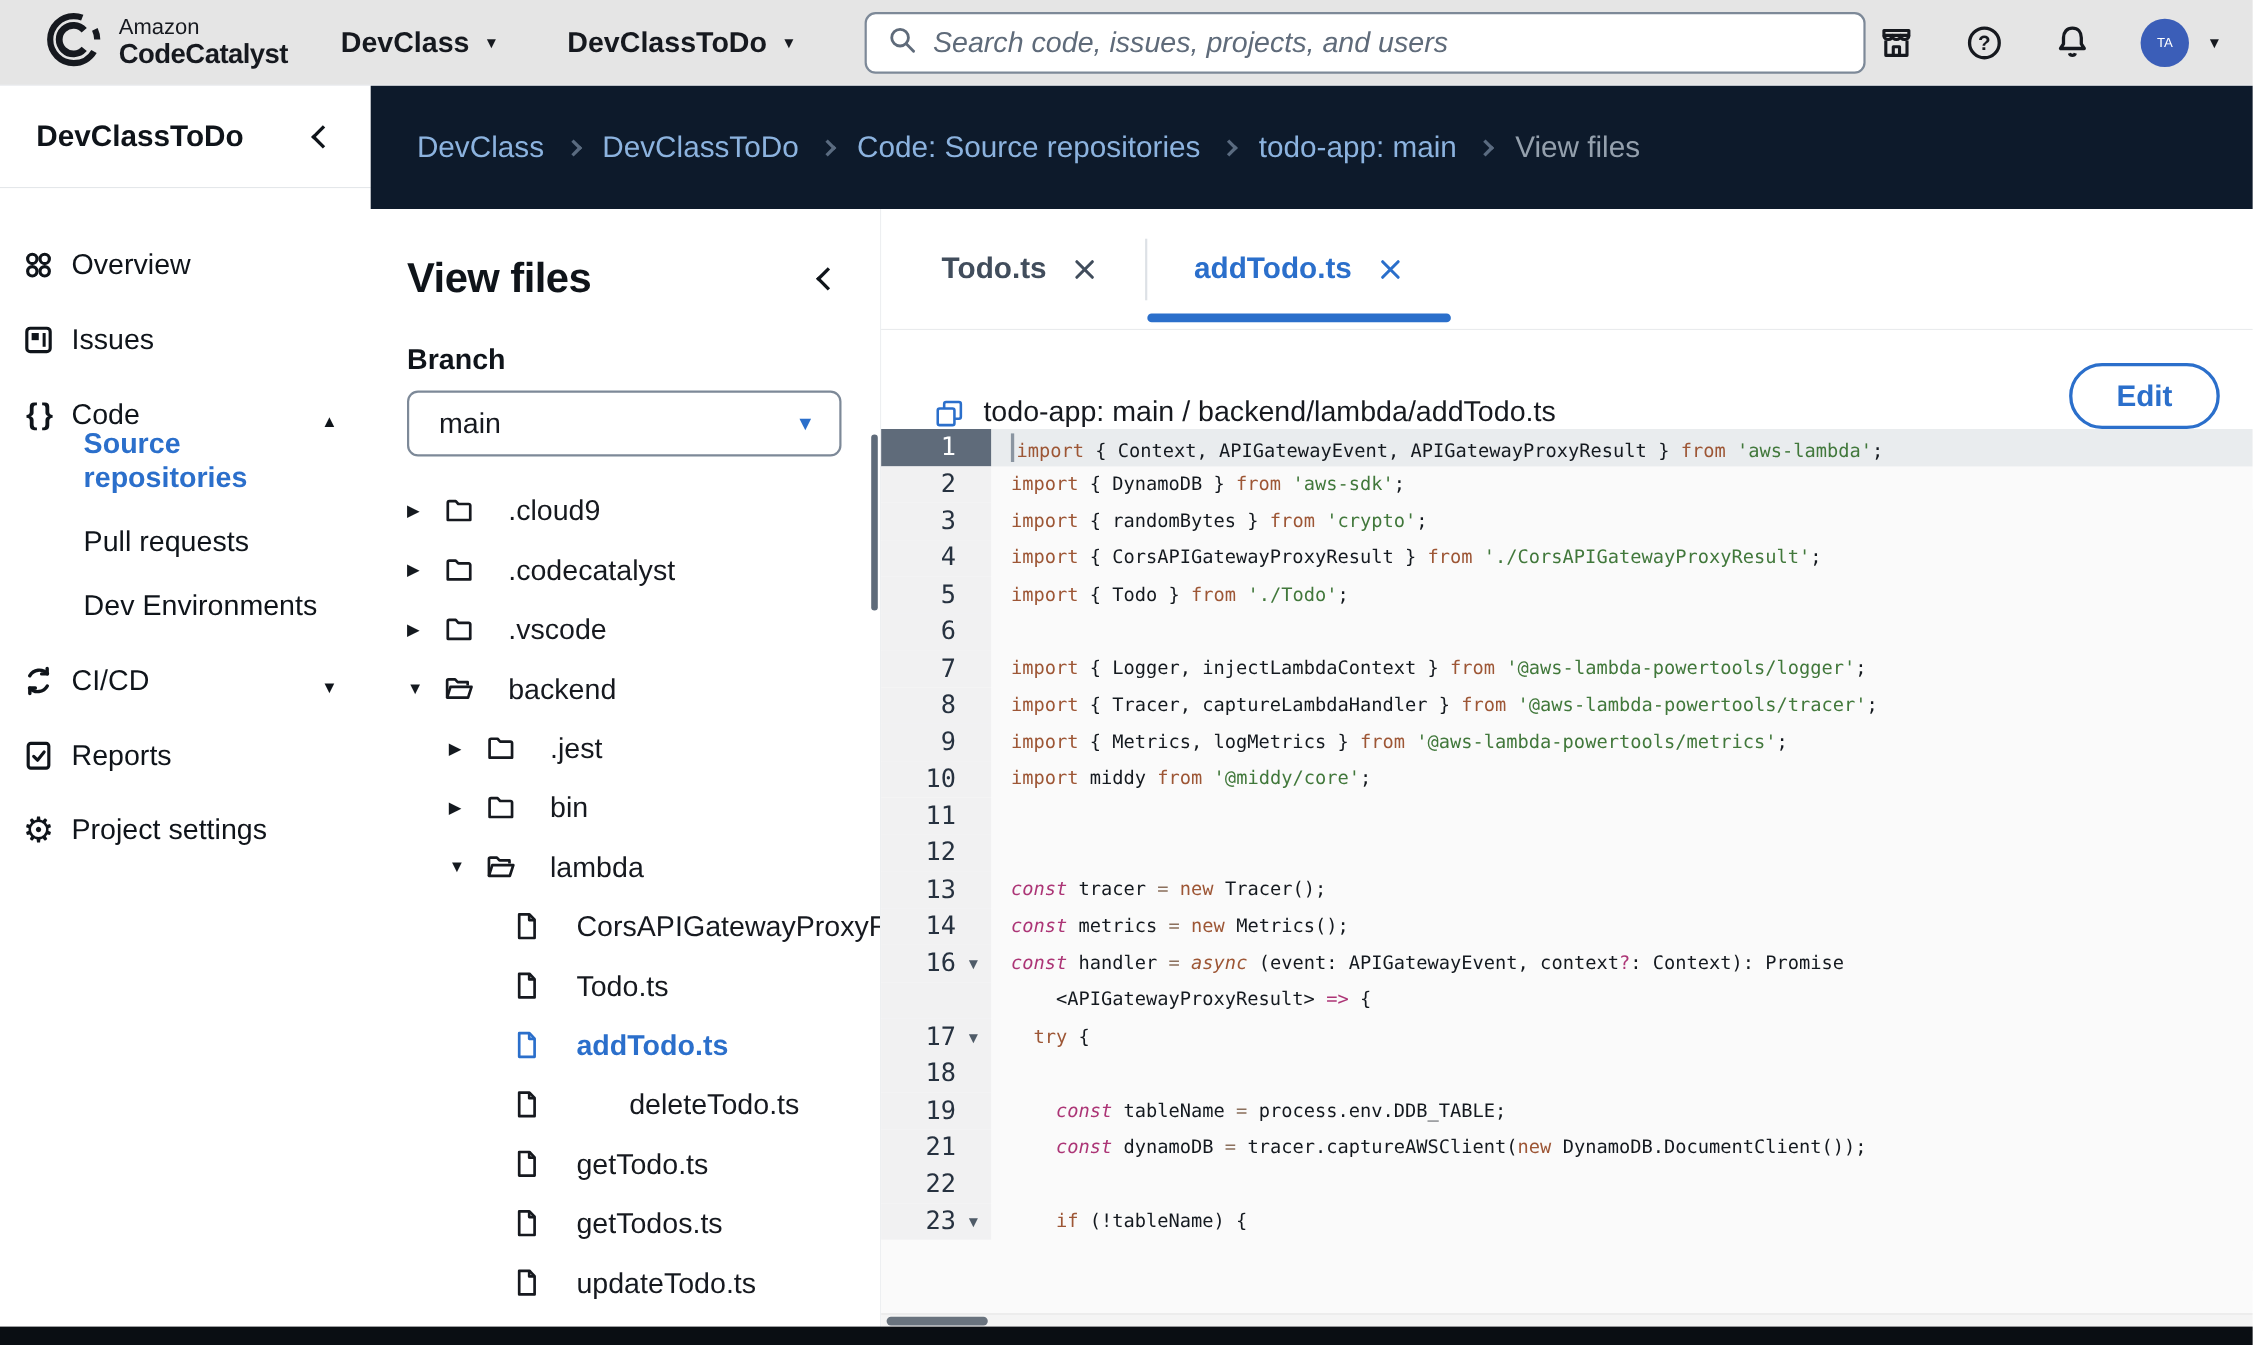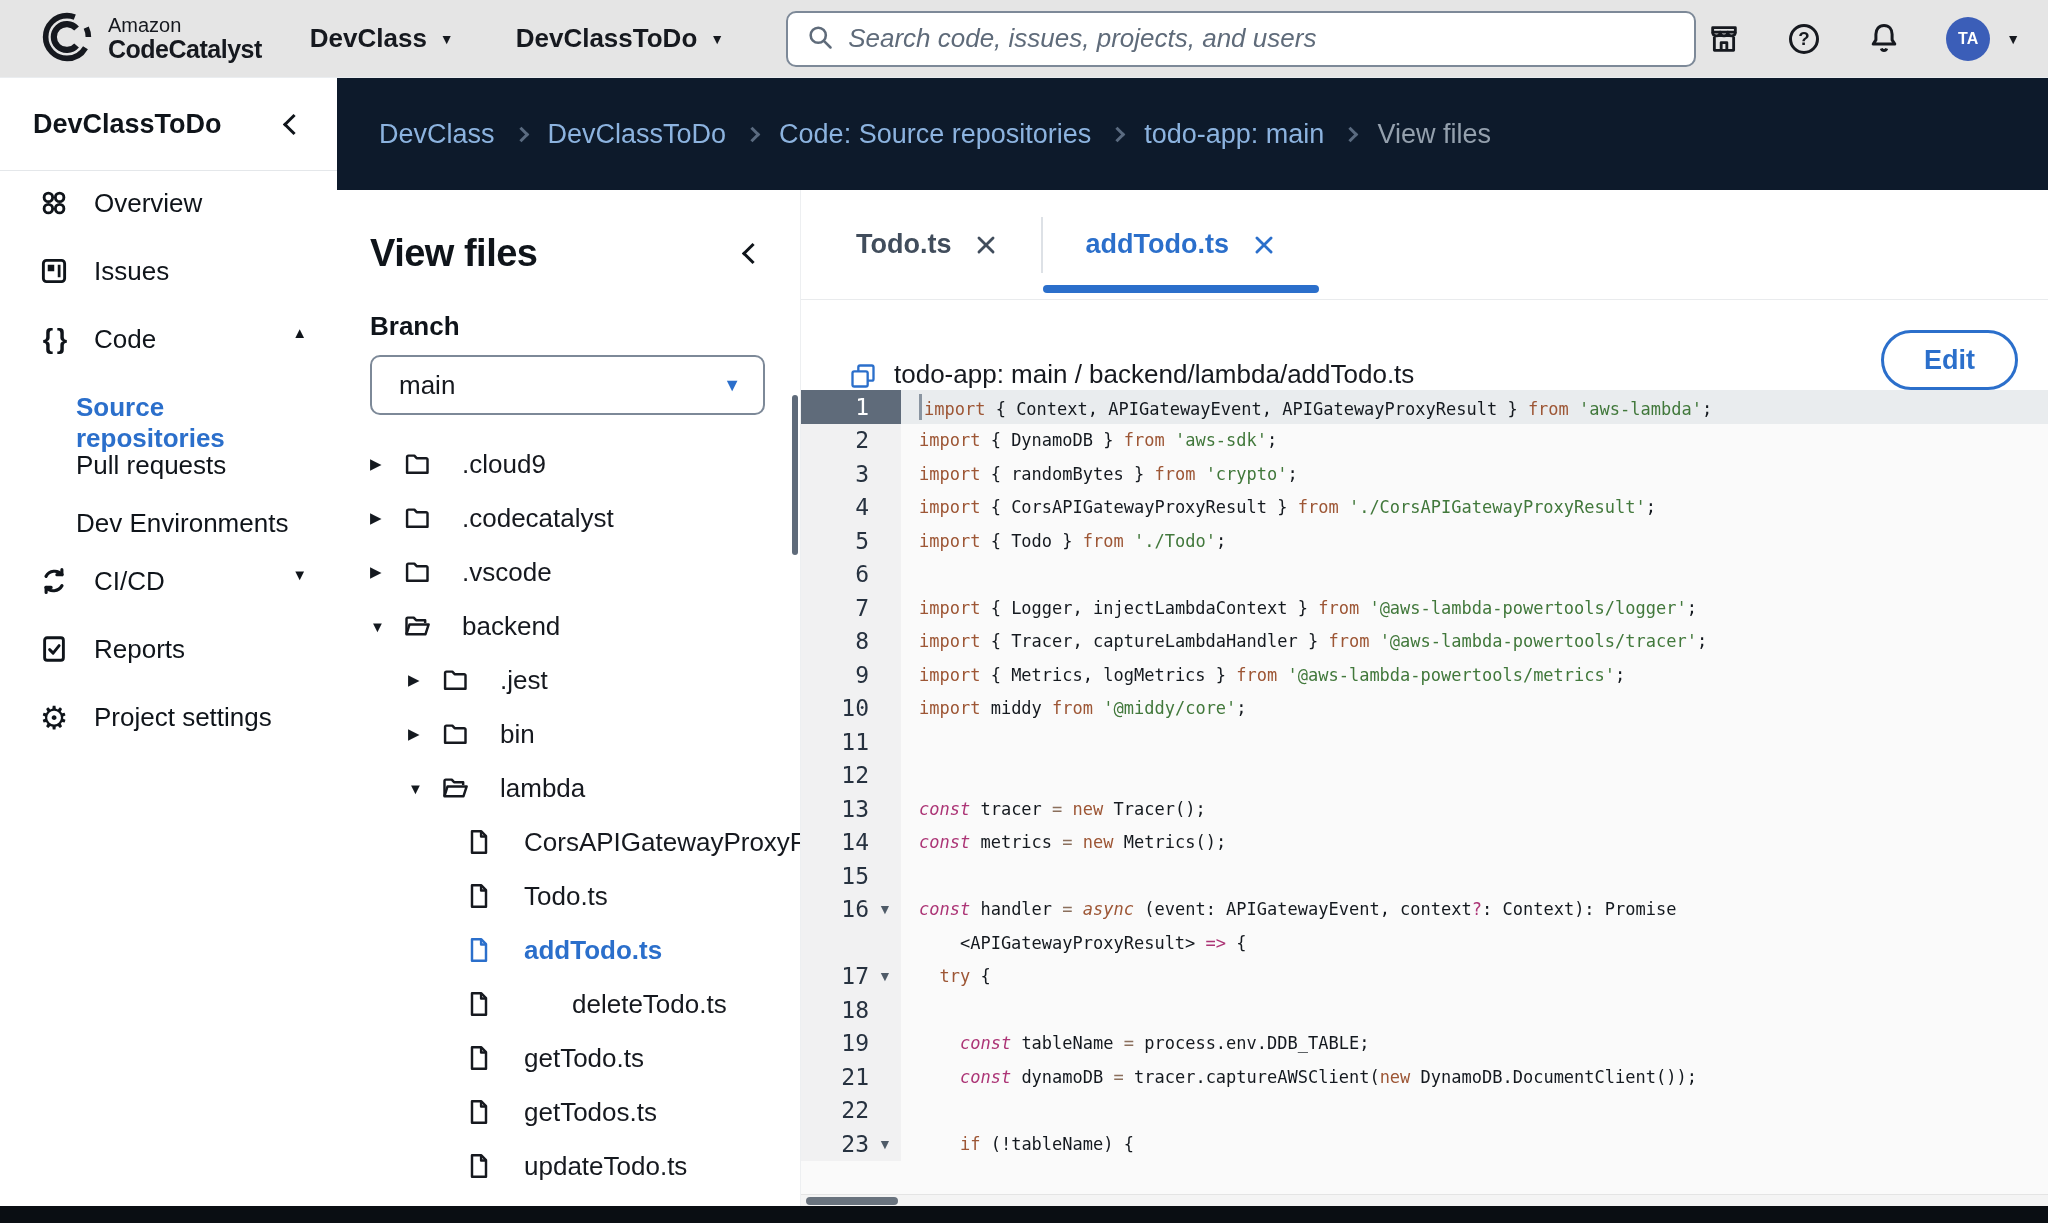--- a/index.html
+++ b/index.html
@@ -19,31 +19,31 @@
   .logo-line2{font-size:25px;font-weight:800;color:#16191f;letter-spacing:-0.5px}
   .menu-btn{display:flex;align-items:center;gap:13px;font-size:26px;font-weight:600;color:#16191f;margin-right:62px;cursor:pointer}
   .caret{font-size:14px;color:#16191f;line-height:1}
   .search{flex:1;max-width:1070px;height:56px;border:2px solid #7d8998;border-radius:10px;display:flex;align-items:center;padding:0 18px;gap:14px;color:#5f6b7a;background:#fff;margin-right:10px}
   .search svg{flex:none}
   .search input{border:none;outline:none;width:100%;font-size:26px;font-style:italic;font-family:"Liberation Sans",sans-serif;color:#30404f;background:transparent}
   .search input::placeholder{color:#5f6b7a;font-style:italic}
   .top-icons{display:flex;align-items:center;gap:44px;margin-left:auto}
   .tb-icon{width:36px;height:36px;display:flex;align-items:center;justify-content:center;color:#16191f;cursor:pointer}
   .avatar-wrap{display:flex;align-items:center;gap:16px;cursor:pointer}
-  .avatar{width:44px;height:44px;border-radius:50%;background:#3b5eb8;color:#fff;font-size:16px;font-weight:700;display:flex;align-items:center;justify-content:center}
+  .avatar{width:44px;height:44px;border-radius:50%;background:#3b5eb8;color:#fff;font-size:12px;font-weight:400;display:flex;align-items:center;justify-content:center}
 
   
   .shell{display:flex;height:1145px}
   .sidebar{width:337px;flex:none;background:#fff}
   .side-head{height:92px;display:flex;align-items:center;justify-content:space-between;padding:0 36px 0 33px}
   .side-title{font-size:27px;font-weight:800;color:#0f141a}
   .chev-left{width:15px;height:15px;border-left:3.5px solid #0f141a;border-bottom:3.5px solid #0f141a;transform:rotate(45deg);cursor:pointer}
   .side-divider{height:1px;background:#e4e7ea}
   .side-nav{padding-top:17px}
-  .side-item{height:68px;display:flex;align-items:flex-start;gap:24px;padding:0 30px 0 38px;font-size:26px;color:#0f141a;cursor:pointer}
+  .side-item{height:68px;display:flex;align-items:flex-end;gap:14px;padding:0 30px 0 19px;font-size:26px;color:#0f141a;cursor:pointer}
   .side-item.sub{height:58px;padding-left:76px}
   .side-item .icon{width:32px;display:flex;align-items:center;justify-content:center;color:#0f141a}
   .side-item .icon svg{width:30px;height:30px}
   .icon-braces{font-weight:700;font-size:27px;letter-spacing:-2px}
   .icon-gear{font-size:32px;line-height:1}
   .side-item .side-caret{margin-left:auto;font-size:15px}
   .side-item.active-link{color:var(--accent);font-weight:700}
 
   .main{flex:1;display:flex;flex-direction:column;min-width:0}
   .crumbbar{height:112px;flex:none;background:var(--crumb-bg);display:flex;align-items:center;padding:0 42px;gap:21px}
@@ -535,27 +535,20 @@
               </div>
               <div class="code-line">
                 <div class="gutter">
                   <span class="gnum">14</span>
                   <span class="gfold"></span>
                 </div>
                 <div class="code-text"><span class="tok-magi">const</span><span> metrics </span><span class="tok-op">=</span><span> </span><span class="tok-kw">new</span><span> Metrics();</span></div>
               </div>
               <div class="code-line">
                 <div class="gutter">
-                  <span class="gnum">15</span>
-                  <span class="gfold"></span>
-                </div>
-                <div class="code-text"></div>
-              </div>
-              <div class="code-line">
-                <div class="gutter">
                   <span class="gnum">16</span>
                   <span class="gfold">▼</span>
                 </div>
                 <div class="code-text"><span class="tok-magi">const</span><span> handler </span><span class="tok-op">=</span><span> </span><span class="tok-kwi">async</span><span> (event: APIGatewayEvent, context</span><span class="tok-mag">?</span><span>: Context): Promise</span></div>
               </div>
               <div class="code-line">
                 <div class="gutter">
                   <span class="gnum"></span>
                   <span class="gfold"></span>
                 </div>

